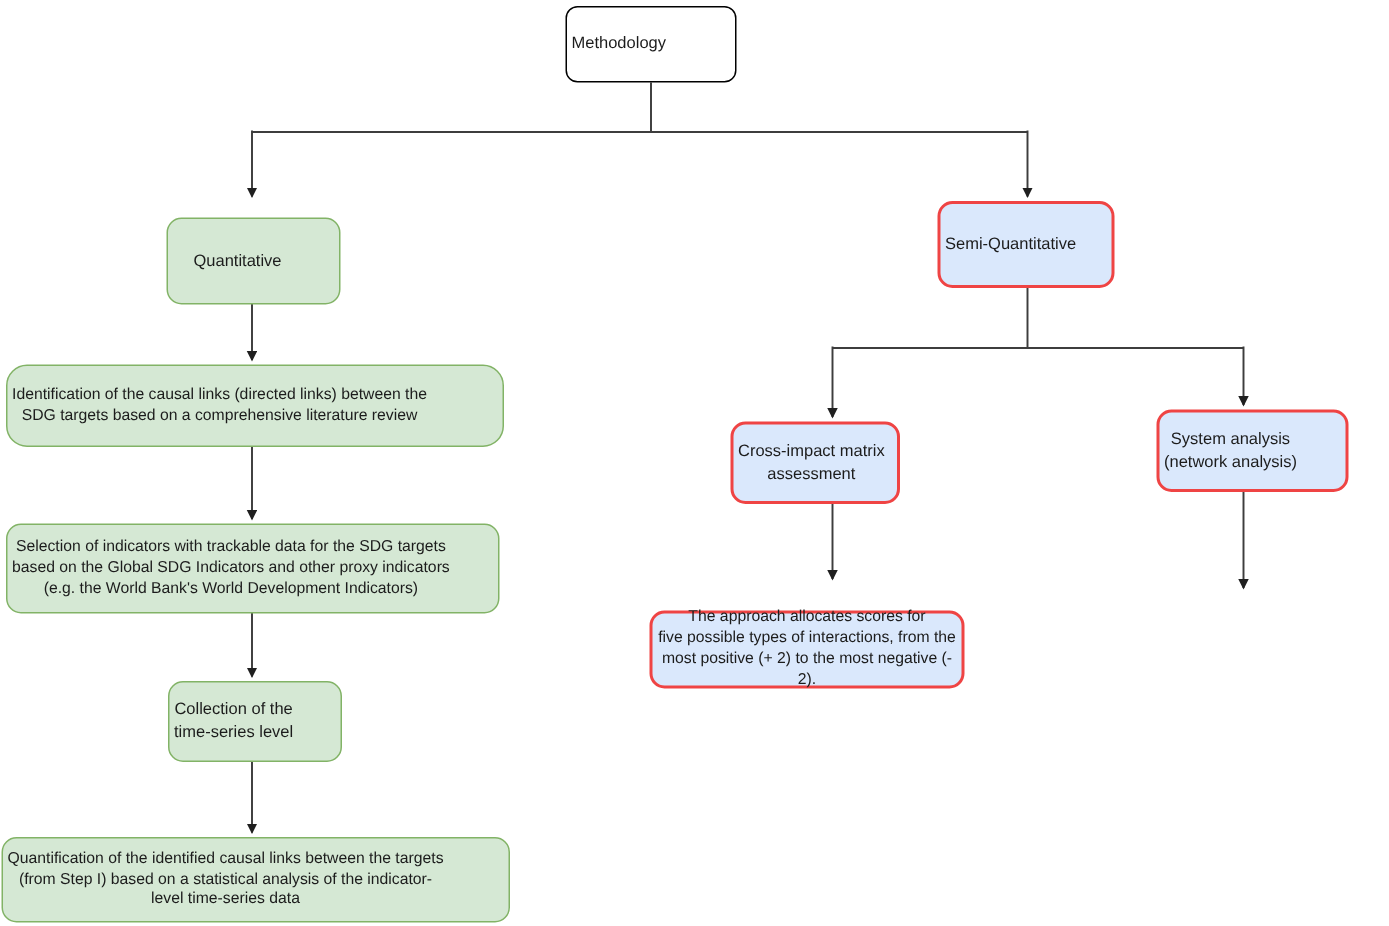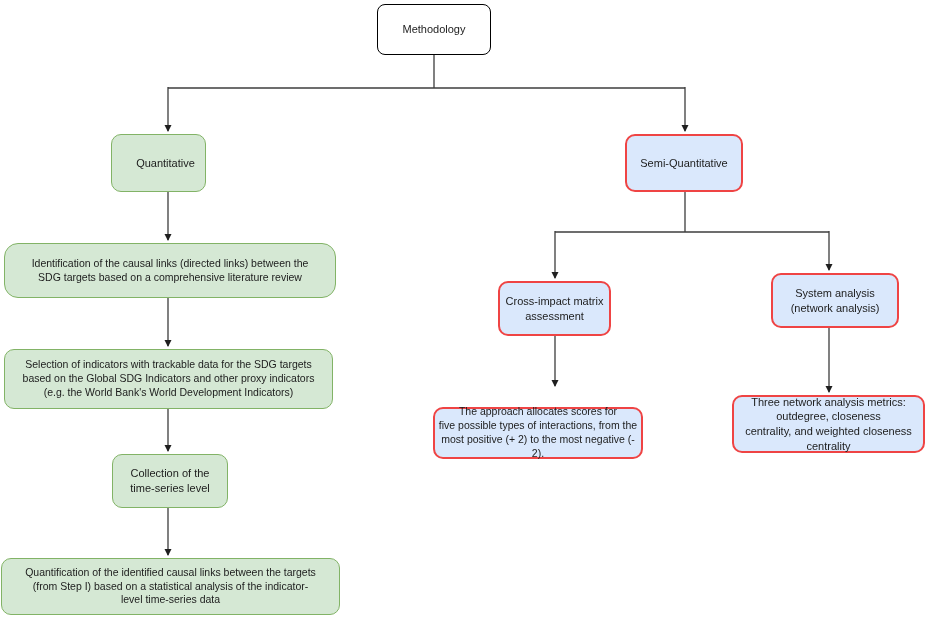--- a/index.html
+++ b/index.html
@@ -3,21 +3,21 @@
 <meta charset="utf-8">
 <style>
   html,body { margin:0; padding:0; background:#ffffff; }
   #canvas {
     position:relative; width:926px; height:617px; background:#ffffff;
     font-family:"Liberation Sans", sans-serif; color:#1f1f1f; overflow:hidden;
   }
   svg.wires { position:absolute; left:0; top:0; width:926px; height:617px; }
   .node {
     position:absolute; box-sizing:border-box;
-    display:flex; align-items:center; justify-content:center;
+    display:flex; align-items:center; justify-content:flex-start;
     text-align:center; border-radius:10px; padding:2px 3px;
     line-height:1.32; font-size:11px; color:#1c1c1c;
   }
   .node .label { white-space:pre-line; }
   .wide { font-size:10.5px; }
   .green { background:#d5e8d4; border:1px solid #82b366; }
   .blue  { background:#dae8fc; border:2px solid #ef4444; }
   .white { background:#ffffff; border:1.5px solid #000000; border-radius:8px; }
 </style>
 </head>
@@ -46,21 +46,21 @@
       <line x1="829" y1="231" x2="829" y2="270" marker-end="url(#arw)"></line>
       <line x1="555" y1="336" x2="555" y2="386" marker-end="url(#arw)"></line>
       <line x1="829" y1="328" x2="829" y2="392" marker-end="url(#arw)"></line>
     </g>
   </svg>
 
   <div class="node white" style="left:377px; top:4px; width:114px; height:51px;">
     <span class="label">Methodology</span>
   </div>
 
-  <div class="node green" style="left:111px; top:134px; width:95px; height:58px;padding-left:17px;">
+  <div class="node green" style="left:111px; top:145px; width:116px; height:58px;padding-left:17px;">
     <span class="label">Quantitative</span>
   </div>
 
   <div class="node blue" style="left:625px; top:134px; width:118px; height:58px;">
     <span class="label">Semi-Quantitative</span>
   </div>
 
   <div class="node green wide" style="left:4px; top:243px; width:332px; height:55px;border-radius:14px;">
     <span class="label">Identification of the causal links (directed links) between the
 SDG targets based on a comprehensive literature review</span>
@@ -76,36 +76,30 @@
     <span class="label">Collection of the
 time-series level</span>
   </div>
 
   <div class="node green wide" style="left:1px; top:558px; width:339px; height:57px;">
     <span class="label">Quantification of the identified causal links between the targets
 (from Step I) based on a statistical analysis of the indicator-
 level time-series data</span>
   </div>
 
-  <div class="node blue" style="left:498px; top:281px; width:113px; height:55px;">
+  <div class="node blue" style="left:487px; top:281px; width:113px; height:55px;">
     <span class="label">Cross-impact matrix
 assessment</span>
   </div>
 
   <div class="node blue" style="left:771px; top:273px; width:128px; height:55px;">
     <span class="label">System analysis
 (network analysis)</span>
   </div>
 
   <div class="node blue wide" style="left:433px; top:407px; width:210px; height:52px;">
     <span class="label">The approach allocates scores for
 five possible types of interactions, from the
 most positive (+ 2) to the most negative (- 2).</span>
   </div>
 
-  <div class="node blue" style="left:732px; top:395px; width:193px; height:58px;">
-    <span class="label">Three network analysis metrics:
-outdegree, closeness
-centrality, and weighted closeness
-centrality</span>
-  </div>
 
 </div>
 
 </body></html>

